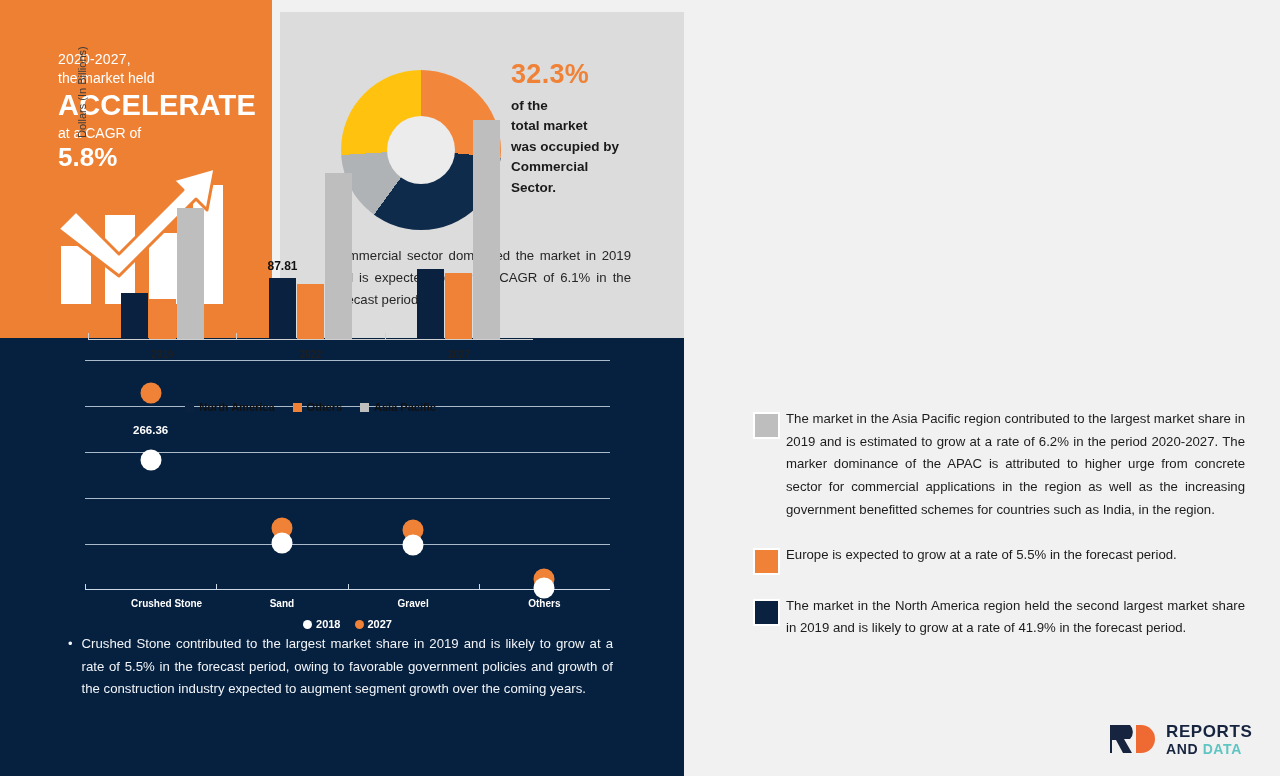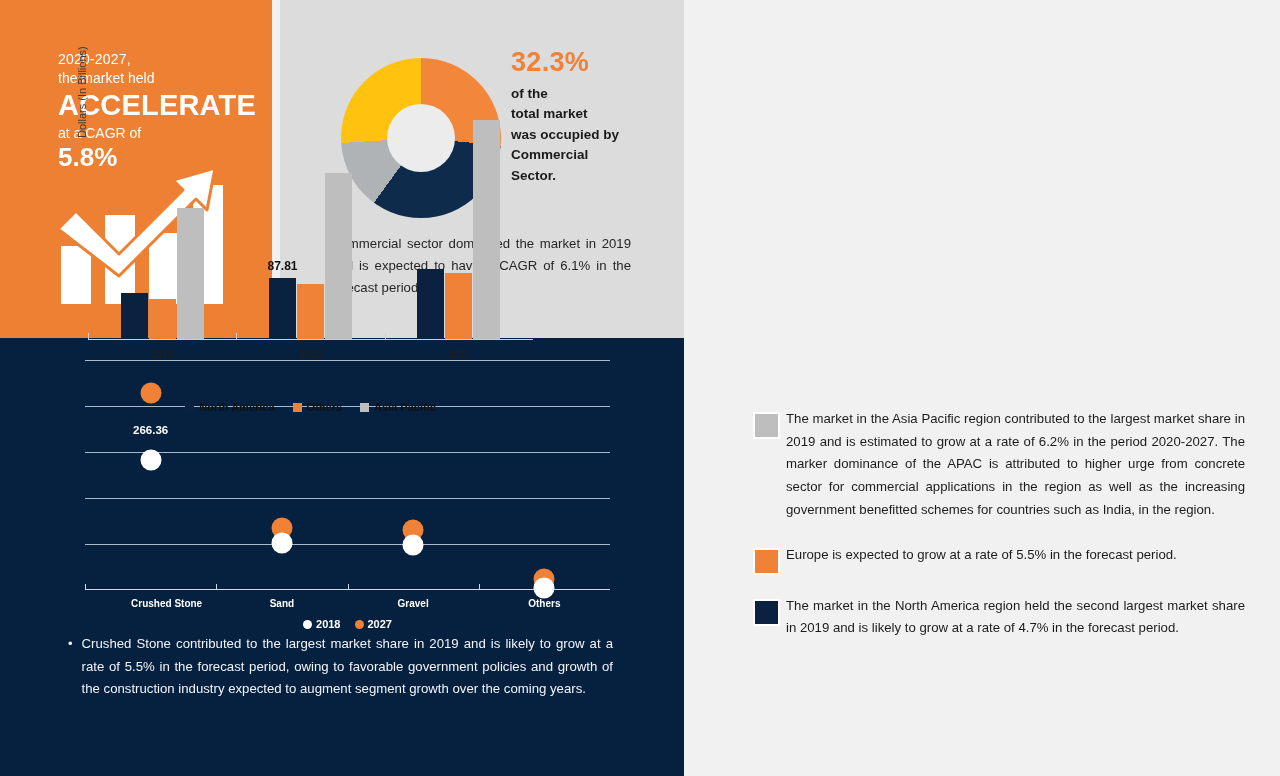--- a/index.html
+++ b/index.html
@@ -35,21 +35,21 @@
   .accel-sub1  { font-size: 14px; margin-top: 3px; }
   .accel-big   { font-size: 29px; font-weight: bold; letter-spacing: .2px; margin-top: 3px; }
   .accel-sub2  { font-size: 14px; margin-top: 4px; }
   .accel-cagr  { font-size: 26px; font-weight: bold; margin-top: 2px; }
 
   .accel-graphic { position: absolute; left: 55px; top: 143px; width: 185px; height: 165px; }
 
   
   .panel-donut {
     position: absolute;
-    left: 280px; top: 0;
+    left: 280px; top: 12px;
     width: 405px; height: 338px;
     background: #dcdcdc;
   }
   .donut-wrap {
     position: absolute;
     left: 58px; top: 52px;
     width: 165px; height: 175px;
   }
   .donut {
     width: 160px; height: 160px;
@@ -332,18 +332,32 @@
       <div class="note-row">
         <div class="note-sw" style="background: rgb(190, 190, 190);"></div>
         <div class="note-txt">The market in the Asia Pacific region contributed to the largest market share in 2019 and is estimated to grow at a rate of 6.2% in the period 2020-2027. The marker dominance of the APAC is attributed to higher urge from concrete sector for commercial applications in the region as well as the increasing government benefitted schemes for countries such as India, in the region.</div>
       </div>
       <div class="note-row">
         <div class="note-sw" style="background: rgb(239, 130, 54);"></div>
         <div class="note-txt">Europe is expected to grow at a rate of 5.5% in the forecast period.</div>
       </div>
       <div class="note-row">
         <div class="note-sw" style="background: rgb(10, 34, 64);"></div>
-        <div class="note-txt">The market in the North America region held the second largest market share in 2019 and is likely to grow at a rate of 4.7% in the forecast period.</div>
-      </div>
-    </div>
-
+        <div class="note-txt">The market in the North America region held the second largest market share in 2019 and is likely to grow at a rate of 41.9% in the forecast period.</div>
+      </div>
+    </div>
+
+  <div class="logo">
+    <svg width="54" height="34" viewBox="0 0 54 34">
+      <path d="M2 3 h20 a10 10 0 0 1 0 14 h-6 l8 14 h-9 l-7 -13 h-4 v13 h-2 z" fill="#17243f"></path>
+      <rect x="2" y="3" width="20" height="7" fill="#17243f"></rect>
+      <path d="M28 3 h5 a14 14 0 0 1 0 28 h-5 z" fill="#ef6a33"></path>
+    </svg>
+    <div class="logo-txt">
+      <div class="logo-l1">REPORTS</div>
+      <div class="logo-l2">
+        <span class="dark">AND</span>
+        <span>DATA</span>
+      </div>
+    </div>
+  </div>
 
 </div>
 
 </body></html>

